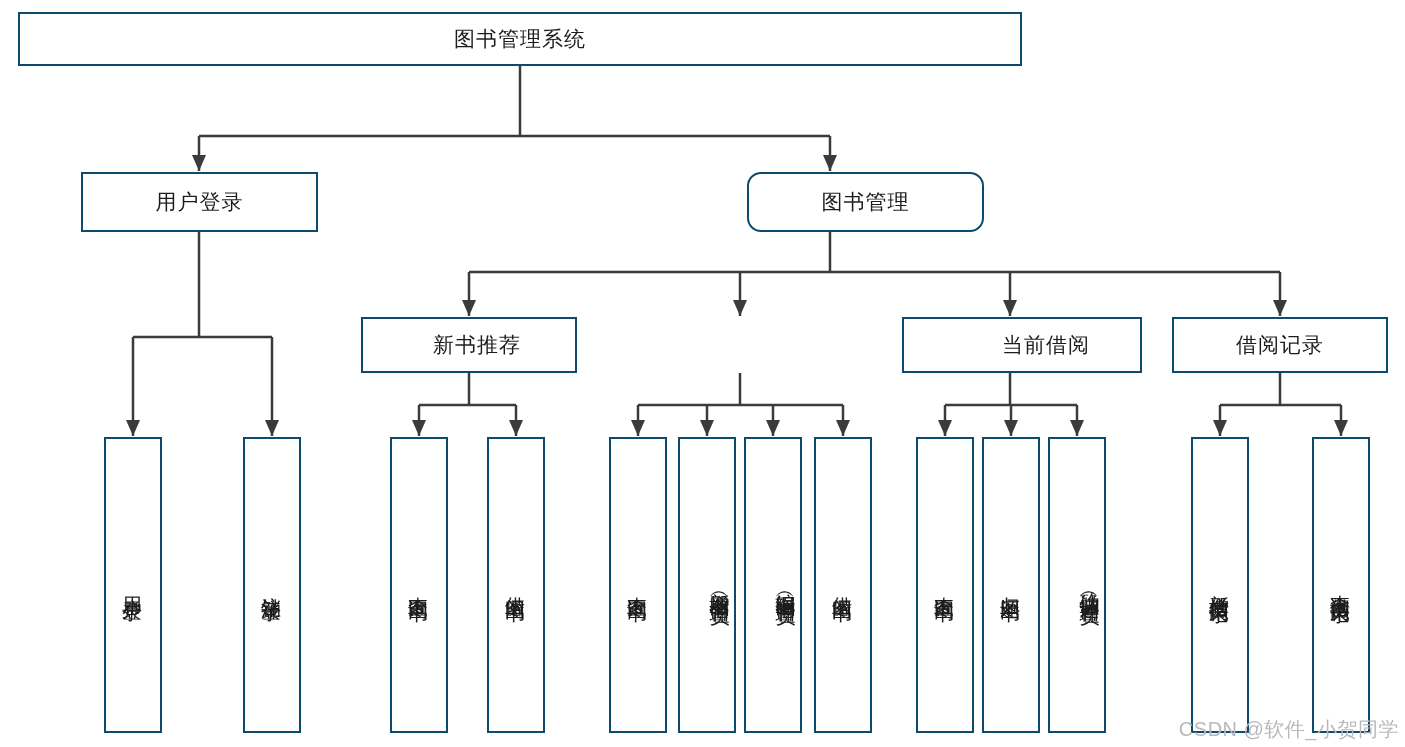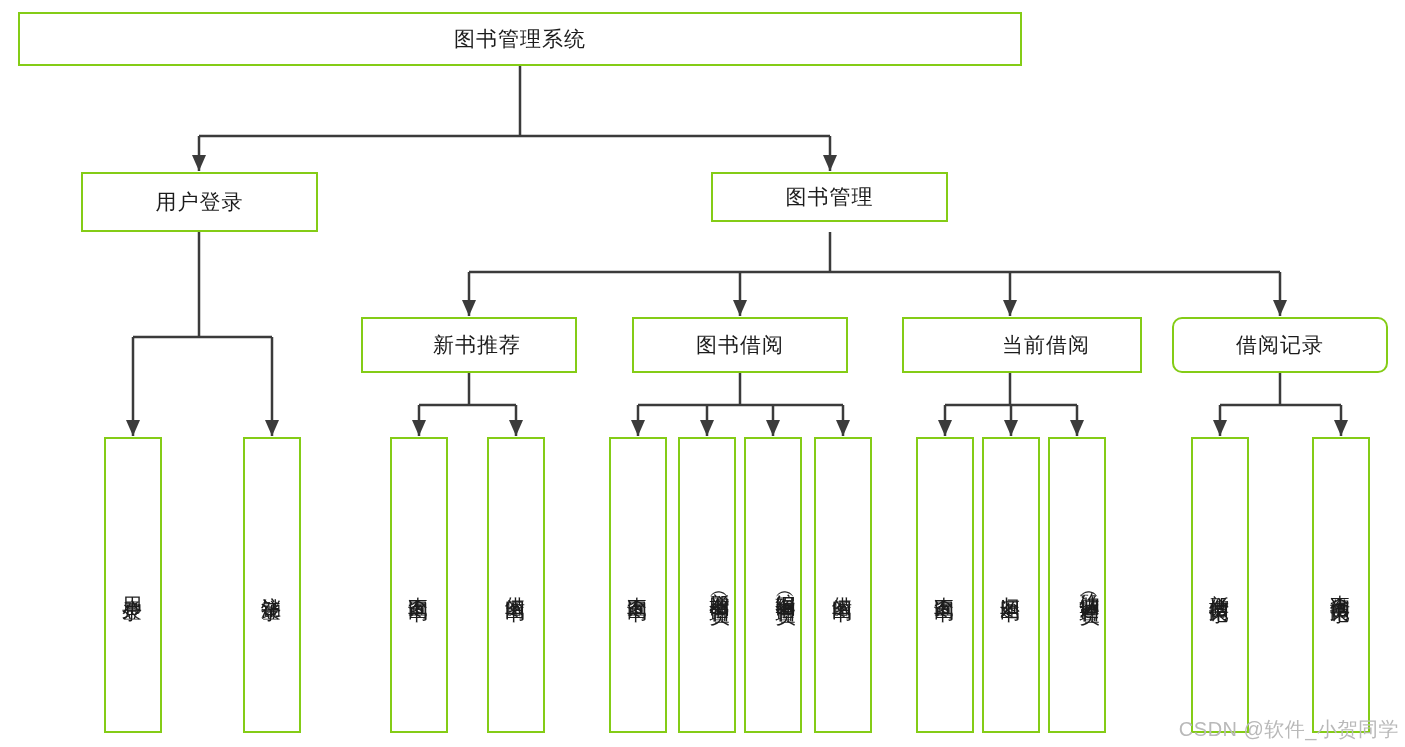--- a/index.html
+++ b/index.html
@@ -20,21 +20,21 @@
   #wires {
     position: absolute;
     left: 0;
     top: 0;
     width: 1405px;
     height: 747px;
   }
   .node {
     position: absolute;
     box-sizing: border-box;
-    border: 2px solid #84cc16;
+    border: 2px solid #0c4a6e;
     background: #ffffff;
     color: #1c1c1c;
     display: flex;
     align-items: center;
     justify-content: center;
     overflow: hidden;
   }
   .node.horizontal {
     font-size: 21px;
     letter-spacing: 1px;
@@ -140,37 +140,34 @@
     </svg>
 
   <div class="node horizontal" style="left: 18px; top: 12px; width: 1004px; height: 54px;">
       <span class="node-label">图书管理系统</span>
     </div>
 
   <div class="node horizontal" style="left: 81px; top: 172px; width: 237px; height: 60px;">
       <span class="node-label">用户登录</span>
     </div>
 
-  <div class="node horizontal" style="left: 711px; top: 172px; width: 237px; height: 50px;">
+  <div class="node horizontal" style="left: 747px; top: 172px; width: 237px; height: 60px; border-radius: 14px;">
       <span class="node-label">图书管理</span>
     </div>
 
   <div class="node horizontal" style="left: 361px; top: 317px; width: 216px; height: 56px; padding-left: 16px;">
       <span class="node-label">新书推荐</span>
     </div>
 
-  <div class="node horizontal" style="left: 632px; top: 317px; width: 216px; height: 56px;">
-      <span class="node-label">图书借阅</span>
-    </div>
 
   <div class="node horizontal" style="left: 902px; top: 317px; width: 240px; height: 56px; padding-left: 48px;">
       <span class="node-label">当前借阅</span>
     </div>
 
-  <div class="node horizontal" style="left: 1172px; top: 317px; width: 216px; height: 56px; border-radius: 10px;">
+  <div class="node horizontal" style="left: 1172px; top: 317px; width: 216px; height: 56px;">
       <span class="node-label">借阅记录</span>
     </div>
 
   <div class="node vertical center-text" style="left: 104px; top: 437px; width: 58px; height: 296px;">
       <span class="node-label">用户登录</span>
     </div>
 
   <div class="node vertical center-text" style="left: 243px; top: 437px; width: 58px; height: 296px;">
       <span class="node-label">注销登录</span>
     </div>

